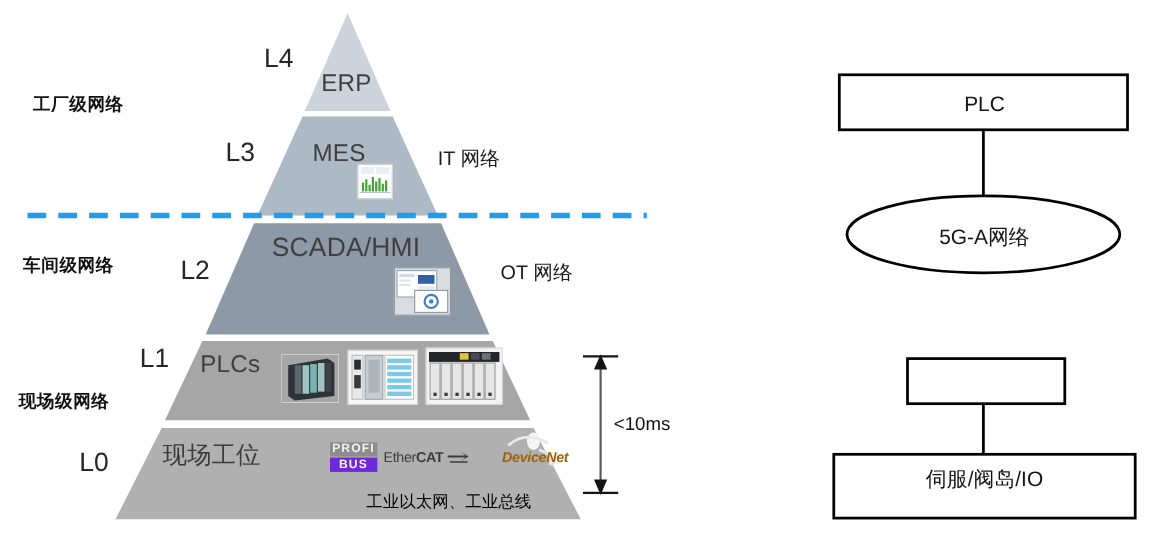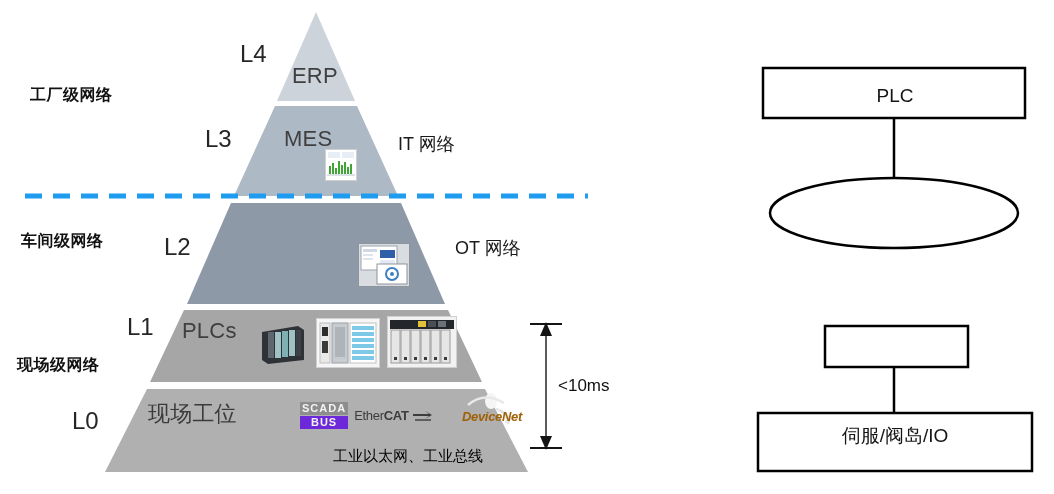--- a/index.html
+++ b/index.html
@@ -166,20 +166,21 @@
 
     <polygon points="184,310 448,310 482,382 150,382" fill="#a6a6a6"></polygon>
 
     <polygon points="147,389 485,389 528,472 105,472" fill="#b0b0b0"></polygon>
 
     <line x1="25" y1="196" x2="588" y2="196" stroke="#1f9cf0" stroke-width="5" stroke-dasharray="17 11" stroke-linecap="butt"></line>
   </svg>
 
   <div class="band-label" style="left:292px; top:63px; font-size:22px;">ERP</div>
   <div class="band-label" style="left:284px; top:126px; font-size:22px;">MES</div>
+  <div class="band-label" style="left:247px; top:212px; font-size:24px;">SCADA/HMI</div>
   <div class="band-label" style="left:182px; top:318px; font-size:22px;">PLCs</div>
   <div class="band-label cn" style="left:148px; top:399px; font-size:22px;">现场工位</div>
 
   <div class="level-tag" style="left:240px; top:40px;">L4</div>
   <div class="level-tag" style="left:205px; top:125px;">L3</div>
   <div class="level-tag" style="left:164px; top:233px;">L2</div>
   <div class="level-tag" style="left:127px; top:313px;">L1</div>
   <div class="level-tag" style="left:72px; top:407px;text-align:right;">L0</div>
 
   <div class="left-label" style="left:30px; top:85px;">工厂级网络</div>
@@ -275,21 +276,21 @@
         <rect x="36" y="40" width="3" height="3"></rect>
         <rect x="46" y="40" width="3" height="3"></rect>
         <rect x="56" y="40" width="3" height="3"></rect>
       </g>
     </svg>
   </div>
 
   <div class="logo-strip" style="left:300px; top:402px;">
 
     <div class="logo-profibus">
-      <span class="top">SCADA</span>
+      <span class="top">PROFI</span>
       <span class="bot">BUS</span>
     </div>
 
     <div class="logo-ethercat">
       <span class="light">Ether</span><span>CAT</span>
       <svg width="20" height="12" viewBox="0 0 20 12" style="vertical-align:middle">
         <path d="M1 3 L17 3 L13 0 L20 4 L13 8 L17 5 L1 5 Z" fill="#3c3c3c"></path>
         <path d="M3 9 L19 9" stroke="#3c3c3c" stroke-width="1.4"></path>
       </svg>
     </div>
@@ -325,15 +326,16 @@
     <ellipse cx="154" cy="168" rx="124" ry="35" fill="#ffffff" stroke="#000000" stroke-width="2.5"></ellipse>
 
     <rect x="85" y="281" width="143" height="41" fill="#ffffff" stroke="#000000" stroke-width="2.5"></rect>
 
     <line x1="154" y1="322" x2="154" y2="368" stroke="#000000" stroke-width="2.5"></line>
 
     <rect x="18" y="368" width="274" height="58" fill="#ffffff" stroke="#000000" stroke-width="2.5"></rect>
   </svg>
 
   <div class="rbox-text" style="left:740px; top:85px; width:310px;">PLC</div>
+  <div class="rbox-text" style="left:740px; top:203px; width:310px;">5G-A网络</div>
   <div class="rbox-text" style="left:740px; top:423px; width:310px;">伺服/阀岛/IO</div>
 
 </div>
 
 </body></html>

